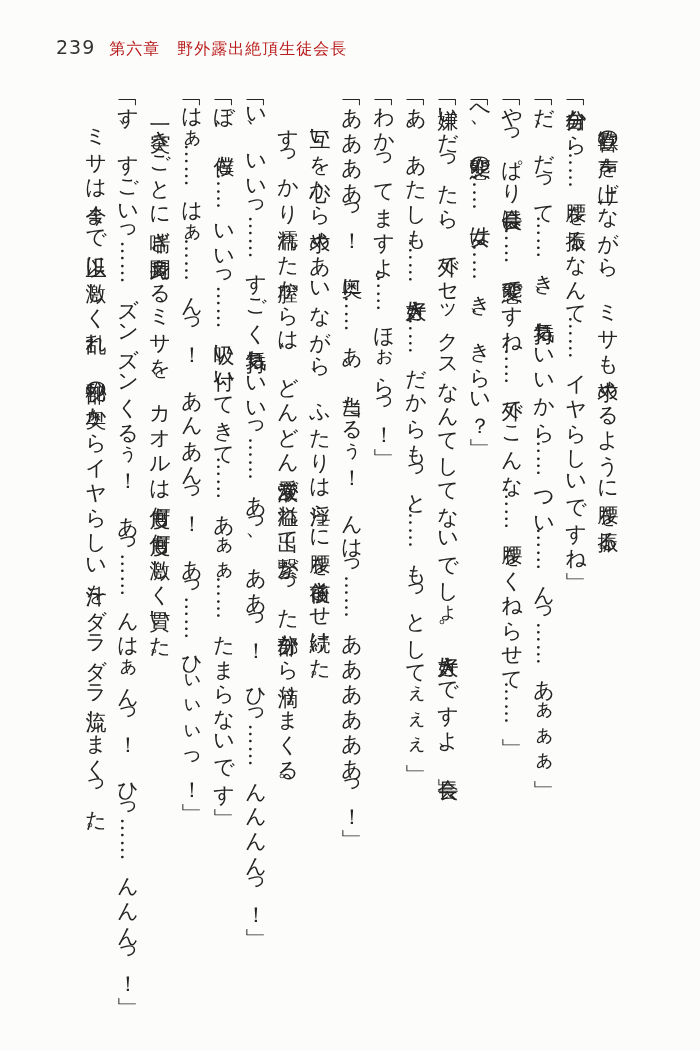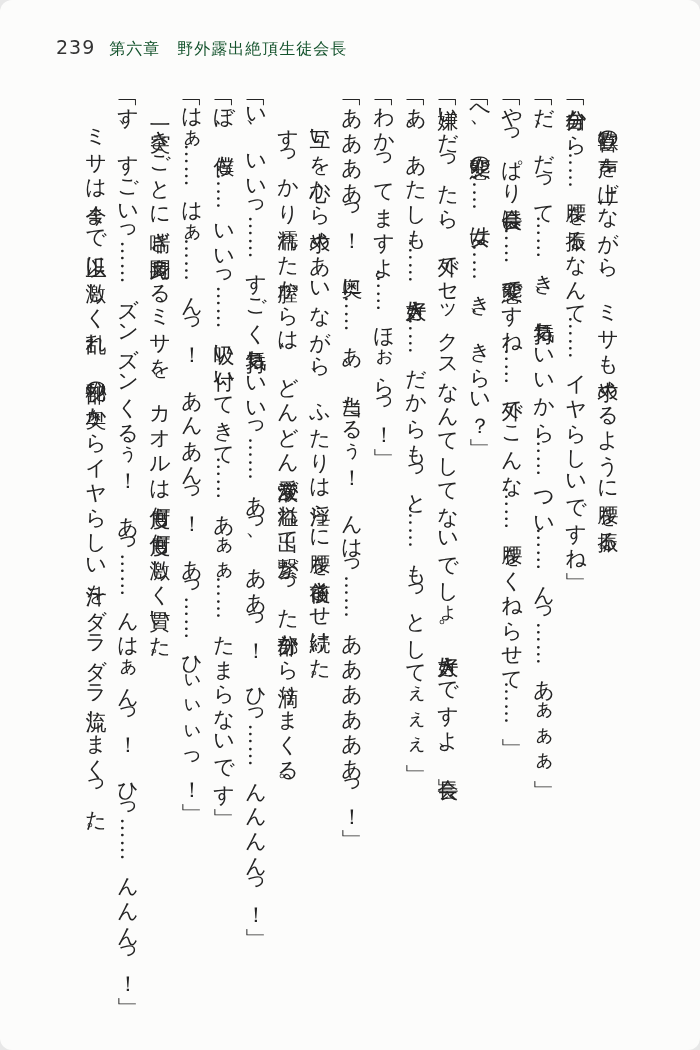--- a/index.html
+++ b/index.html
@@ -9,42 +9,41 @@
   }
   .page {
     position: relative;
     width: 700px;
     height: 1050px;
     margin: 0 auto;
     background: #fcfcfb;
     overflow: hidden;
     font-family: "DejaVu Serif", "Liberation Serif", serif;
     color: #2a2a2a;
-    border-radius: 12px;
   }
   
   .running-head {
     position: absolute;
     top: 36px;
     left: 56px;
     display: flex;
     align-items: baseline;
     gap: 14px;
     white-space: nowrap;
   }
   .page-number {
     font-size: 19px;
     letter-spacing: 1px;
     color: #333;
     font-family: "DejaVu Sans", "Liberation Sans", sans-serif;
   }
   .chapter-title {
     font-size: 16px;
     letter-spacing: 1px;
-    color: #14532d;
+    color: #b91c1c;
   }
   
   .body-text {
     position: absolute;
     top: 92px;
     right: 76px;
     height: 922px;
     writing-mode: vertical-rl;
     text-orientation: mixed;
     font-size: 21px;

